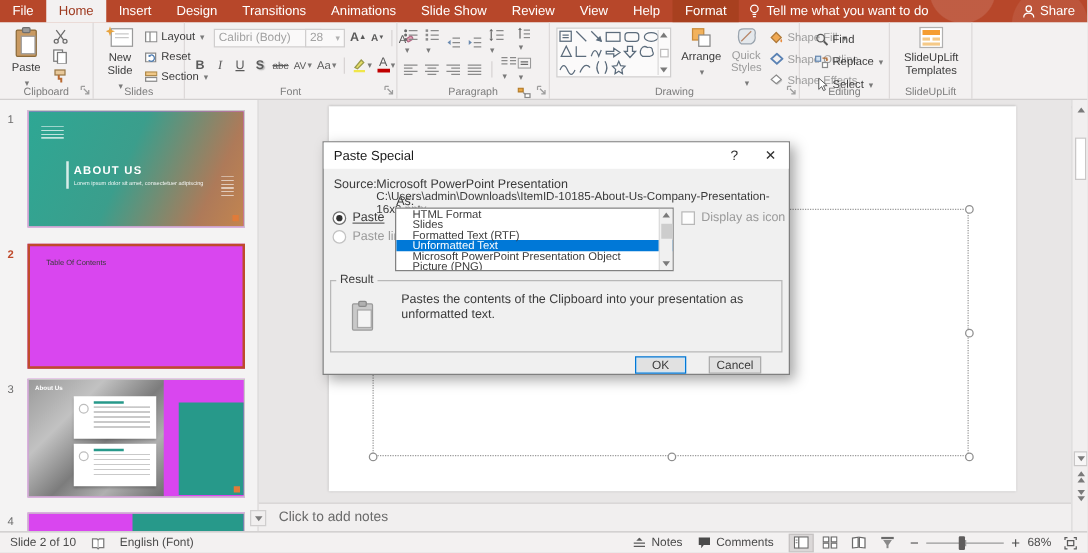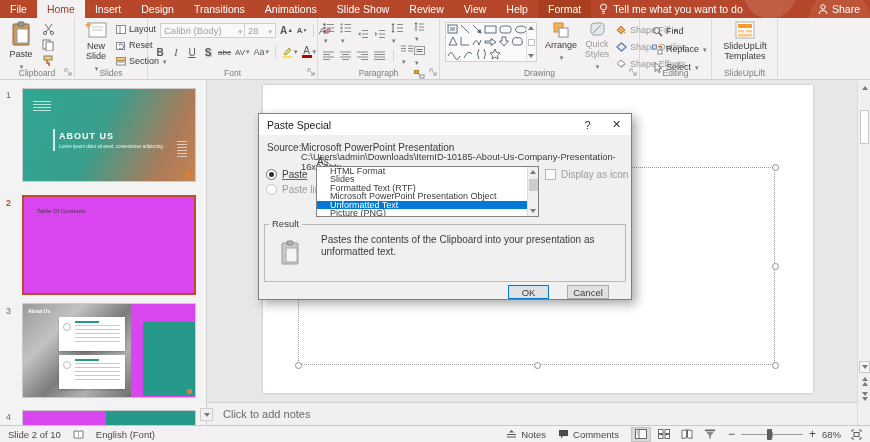--- a/index.html
+++ b/index.html
@@ -218,21 +218,21 @@
             </svg>
           </span>
         <span>Section</span>
           <span class="dd"></span>
       </div>
     </div>
     <div class="glabel">Slides</div>
   </div>
 
   <div class="rg" style="left:148px;width:170px;">
-    <div class="combo abs" style="left:12px;top:5px;width:86px;">
+    <div class="combo abs" style="left:23px;top:5px;width:86px;">
       <span>Calibri (Body)</span>
         <span class="dd"></span>
     </div>
     <div class="combo abs" style="left:96px;top:5px;width:32px;">
       <span>28</span>
         <span class="dd"></span>
     </div>
     <div class="abs" style="left:132px;top:5px;display:flex;gap:3px;align-items:center;">
       <span class="fbtn" style="font-weight:bold;">A<sup style="font-size:6px;">▲</sup></span>
       <span class="fbtn" style="font-size:8px;font-weight:bold;">A<sup style="font-size:5px;">▼</sup></span>
@@ -648,22 +648,22 @@
   </div>
   <div class="abs" style="left:7px;top:70px;display:flex;align-items:center;gap:5px;color:#9a9a9a;">
     <span class="radio dis"></span>
     <span>Paste link</span>
   </div>
 
   <div class="plist">
     <div class="pitem">HTML Format</div>
     <div class="pitem">Slides</div>
     <div class="pitem">Formatted Text (RTF)</div>
+    <div class="pitem sel">Unformatted Text</div>
     <div class="pitem">Microsoft PowerPoint Presentation Object</div>
-    <div class="pitem sel">Unformatted Text</div>
     <div class="pitem">Picture (PNG)</div>
     <div class="lscroll">
       <div style="height:10px;display:flex;align-items:center;justify-content:center;">
           <span class="tri-u"></span>
         </div>
       <div class="lthumb"></div>
       <div style="position:absolute;bottom:0;width:100%;height:10px;display:flex;align-items:center;justify-content:center;">
           <span class="tri-d"></span>
         </div>
     </div>

